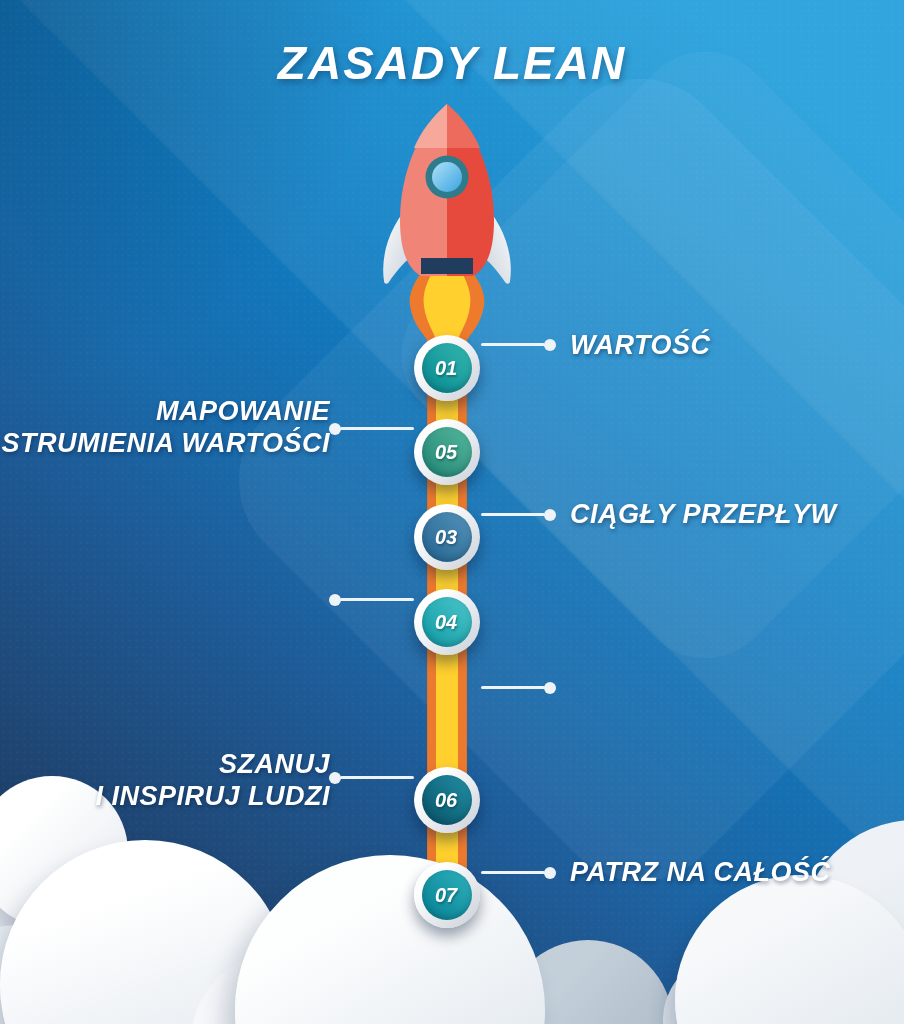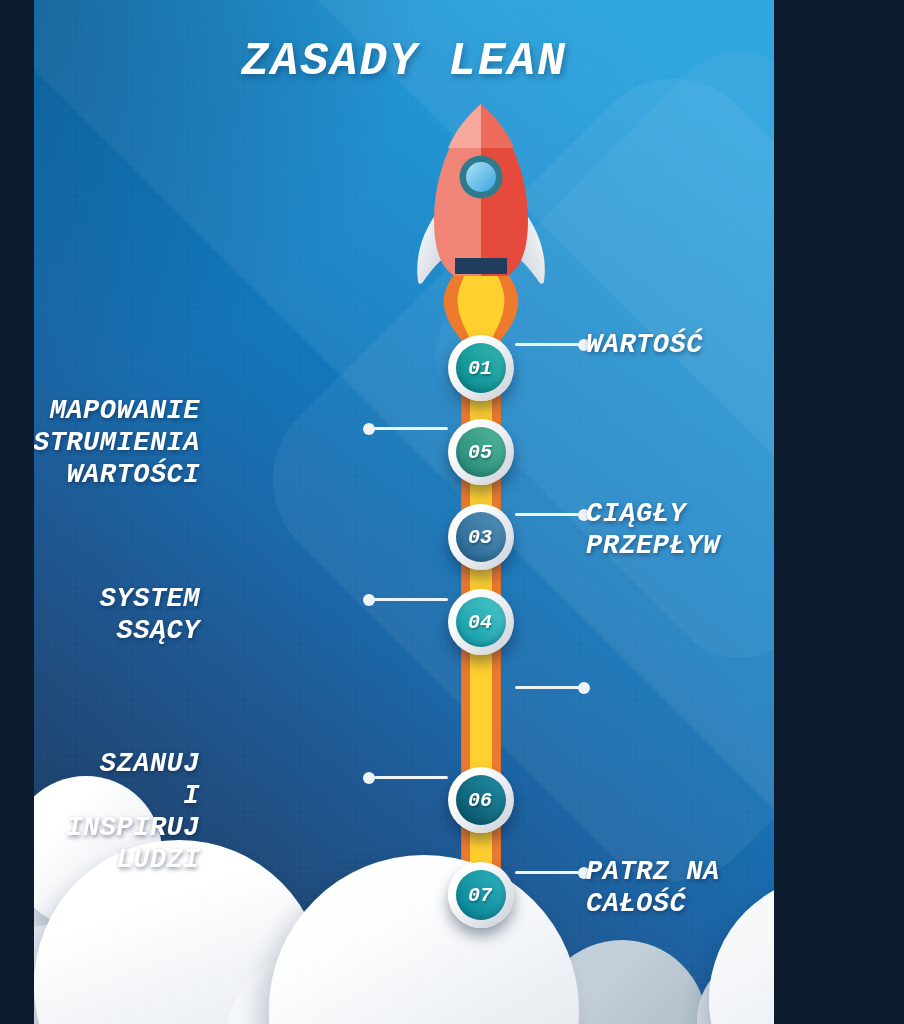--- a/index.html
+++ b/index.html
@@ -1,20 +1,19 @@
 <!DOCTYPE html>
 <html><head>
 <meta charset="utf-8">
 <style>
   html,body{margin:0;padding:0;background:#0d1b2e;}
   .stage{
-    position:relative;width:740px;height:1024px;overflow:hidden;
-    font-family:Liberation Mono, monospace;
+    position:relative;width:904px;height:1024px;overflow:hidden;
+    font-family:Liberation Sans, sans-serif;
     background:linear-gradient(38deg,#27466f 6%,#1f5f9d 34%,#0e7ec3 62%,#1398d9 90%);
-    margin-left:34px;
   }
   
   .band-overlay{position:absolute;inset:0;
     background:linear-gradient(45deg,rgba(8,24,52,.30) 0%,rgba(8,24,52,.10) 26%,rgba(255,255,255,0) 42%,
       rgba(255,255,255,0) 54%,rgba(255,255,255,.07) 54.3%,rgba(255,255,255,.07) 74%,rgba(255,255,255,.13) 74.3%,rgba(255,255,255,.13) 100%);}
   .corner-shade{position:absolute;inset:0;
     background:radial-gradient(620px at 0% 0%,rgba(10,30,60,.30),rgba(10,30,60,0) 62%);}
   .diamond{position:absolute;border-radius:90px;background:rgba(255,255,255,.055);transform:rotate(45deg);}
   .d1{width:620px;height:620px;left:330px;top:170px;}
   .d2{width:470px;height:470px;left:470px;top:120px;background:rgba(255,255,255,.045);border-radius:70px;}
@@ -44,21 +43,21 @@
   .connector.cr{left:481px;width:64px;}
   .connector.cr .cdot{right:-11px;}
   .connector.cl{left:340px;width:74px;}
   .connector.cl .cdot{left:-11px;}
   .c1{top:343px}.c3{top:513px}.c5{top:686px}.c7{top:871px}
   .c2{top:427px}.c4{top:598px}.c6{top:776px}
   
   .lbl{position:absolute;color:#ffffff;font-weight:700;font-style:italic;font-size:27px;
     line-height:32px;letter-spacing:.5px;white-space:pre-line;
     text-shadow:1px 2px 4px rgba(8,25,55,.45);}
-  .lbl.lr{left:552px;text-align:left;}
+  .lbl.lr{left:570px;text-align:left;}
   .lbl.ll{right:574px;text-align:right;}
   .l1{top:329px}.l3{top:498px}.l5{top:671px}.l7{top:856px}
   .l2{top:395px}.l4{top:583px}.l6{top:748px}
   
   .cloud{position:absolute;border-radius:50%;}
   .cl-a{left:-24px;top:776px;width:152px;height:152px;background:linear-gradient(135deg,#ffffff 30%,#e4e9ef 95%);box-shadow:-6px 12px 18px rgba(15,35,70,.18);}
   .cl-b{left:-155px;top:815px;width:230px;height:230px;background:linear-gradient(135deg,#f4f6f9 30%,#dde4ec 95%);}
   .cl-c{left:0px;top:840px;width:290px;height:290px;background:linear-gradient(160deg,#ffffff 25%,#dfe6ed 90%);box-shadow:-8px 14px 22px rgba(15,35,70,.20);}
   .cl-d{left:-90px;top:925px;width:220px;height:220px;background:linear-gradient(135deg,#e9eef3 30%,#d5dde6 95%);}
   .cl-j{left:190px;top:950px;width:190px;height:190px;background:linear-gradient(135deg,#f5f7fa 30%,#e0e7ee 95%);}
@@ -158,21 +157,20 @@
   <div class="cloud cl-f z-cloud"></div>
   <div class="cloud cl-e z-cloud"></div>
   <div class="cloud cl-h z-cloud"></div>
   <div class="cloud cl-i z-cloud"></div>
   <div class="cloud cl-g z-cloud"></div>
 
   <div class="lbl lr l1 z-lbl">WARTOŚĆ</div>
   <div class="lbl lr l3 z-lbl">CIĄGŁY PRZEPŁYW</div>
   <div class="lbl ll l2 z-lbl">MAPOWANIE
 STRUMIENIA WARTOŚCI</div>
-  <div class="lbl ll l4 z-lbl">SYSTEM SSĄCY</div>
   <div class="lbl ll l6 z-lbl">SZANUJ
 I INSPIRUJ LUDZI</div>
   <div class="lbl lr l7 z-lbl">PATRZ NA CAŁOŚĆ</div>
 
   <div class="badge b1 z-badge">
       <div class="inner" style="background: linear-gradient(225deg, rgb(53, 184, 176) 0%, rgb(14, 145, 150) 80%);">
         <span class="num">01</span>
       </div>
     </div>
   <div class="badge b2 z-badge">

